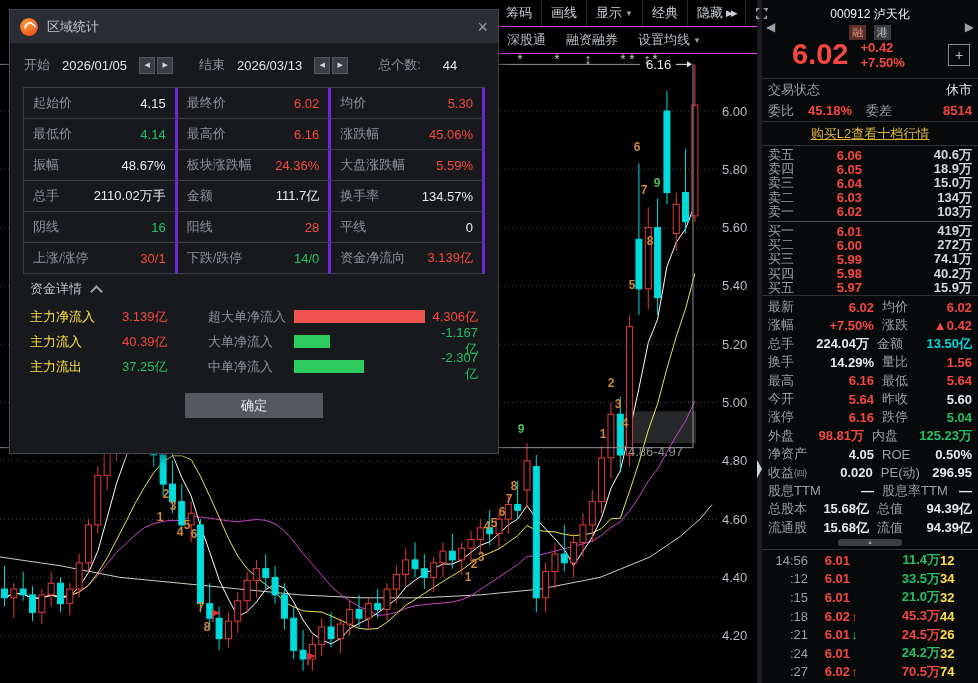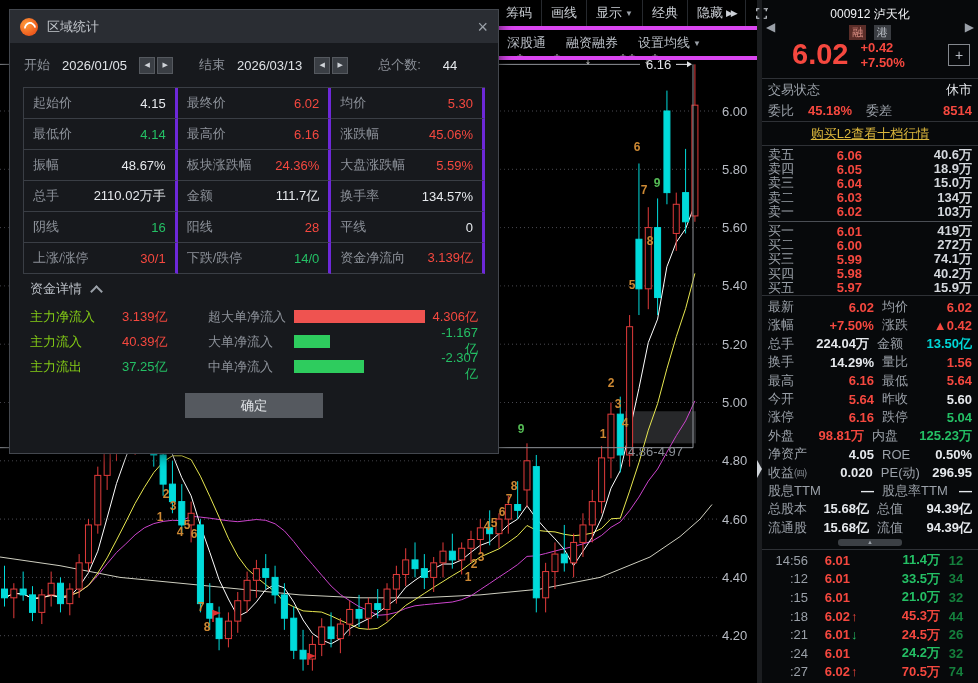--- a/index.html
+++ b/index.html
@@ -10,21 +10,21 @@
 
   
   #chart-area{position:absolute;left:0;top:0;width:757px;height:683px;background:#000;}
   #strip{position:absolute;left:757px;top:0;width:5px;height:683px;background:#1b1d20;}
   #strip .handle{position:absolute;top:460px;left:0;width:0;height:0;
     border-top:9px solid transparent;border-bottom:9px solid transparent;border-left:5px solid #cfd3d8;}
   #panel{position:absolute;left:762px;top:0;width:216px;height:683px;background:#07090b;}
 
   
   #toolbar{position:absolute;left:497px;top:0;width:260px;height:52px;background:#000;z-index:5;}
-  .tb-row{display:flex;align-items:center;height:26px;border-bottom:4px solid #d946ef;}
+  .tb-row{display:flex;align-items:center;height:26px;border-bottom:1px solid #d946ef;}
   .tb-btn{padding:0 9px;height:100%;display:flex;align-items:center;gap:3px;color:#ccd0d6;
           border-right:1px solid #26292e;cursor:default;white-space:nowrap;}
   .tb-btn:last-child{border-right:none;}
   .caret{font-size:8px;color:#9aa0a8;}
   .chevrons{font-size:9px;letter-spacing:-2px;color:#ccd0d6;}
   .tb2{padding:0 10px;color:#b9bec5;display:flex;align-items:center;gap:3px;}
 
   
   #dialog{position:absolute;left:9px;top:9px;width:488px;height:443px;background:#17191d;
           border:1px solid #43474e;z-index:10;box-shadow:0 0 14px rgba(0,0,0,.7);}
@@ -44,21 +44,21 @@
   .count-val{color:#e6e9ed;margin-left:14px;}
   .stats-grid{display:grid;grid-template-columns:repeat(3,1fr);margin:0 13px;
               border-top:1px solid #3a3e45;border-left:1px solid #3a3e45;}
   .stat-cell{height:30px;border-right:3px solid #6d28d9;border-bottom:1px solid #3a3e45;
              display:flex;align-items:center;justify-content:space-between;padding:0 9px;}
   .stat-label{color:#8d929a;}
   .fund-head{display:flex;align-items:center;gap:10px;height:30px;padding:0 20px;color:#b9bec5;}
   .chev-up{width:7px;height:7px;border-top:2px solid #9aa0a8;border-right:2px solid #9aa0a8;
            transform:rotate(-45deg);margin-top:4px;}
   .fund-row{display:flex;align-items:center;height:25px;padding:0 20px;}
-  .fl{width:92px;color:#84cc16;} .flv{width:86px;}
+  .fl{width:92px;color:#fde047;} .flv{width:86px;}
   .frl{width:86px;color:#8d929a;}
   .fbar-wrap{width:136px;display:flex;align-items:center;}
   .fbar{height:13px;}
   .frv{flex:1;text-align:right;}
   .dlg-footer{display:flex;justify-content:center;margin-top:14px;}
   .ok-btn{width:138px;height:25px;background:#55595f;color:#dfe2e6;border:none;
           display:flex;align-items:center;justify-content:center;}
 
   
   .p-header{height:78px;position:relative;border-bottom:1px solid #2e3136;}
@@ -95,21 +95,21 @@
   .q-rv{flex:1;text-align:right;font-weight:bold;}
   .pill-row{height:12px;display:flex;align-items:center;justify-content:center;}
   .pill{width:64px;height:7px;background:#3c4045;border-radius:3px;text-align:center;
         font-size:6px;line-height:6px;color:#9aa0a8;}
   .ticks{border-top:1px solid #2e3136;padding:1px 6px 0 6px;}
   .t-row{display:flex;height:18.6px;align-items:center;font-weight:bold;}
   .t-time{width:40px;text-align:right;color:#9aa0a8;font-weight:normal;}
   .t-price{width:42px;text-align:right;color:#f5483f;}
   .t-arrow{width:12px;text-align:left;padding-left:1px;}
   .t-vol{flex:1;text-align:right;}
-  .t-count{width:32px;text-align:center;color:#15803d;}
+  .t-count{width:32px;text-align:left;color:#fde047;}
 </style>
 </head>
 <body>
 
 <div id="chart-area">
   <svg id="chart" width="757" height="683">
       <line x1="0" y1="111" x2="717" y2="111" stroke="#4a4a52" stroke-dasharray="1,3" stroke-width="1"></line>
       <text x="722" y="115.5" fill="#b8bcc4" font-size="13" font-family="&quot;Liberation Sans&quot;,&quot;DejaVu Sans&quot;,sans-serif">6.00</text>
       <line x1="0" y1="169.30000000000007" x2="717" y2="169.30000000000007" stroke="#4a4a52" stroke-dasharray="1,3" stroke-width="1"></line>
       <text x="722" y="173.80000000000007" fill="#b8bcc4" font-size="13" font-family="&quot;Liberation Sans&quot;,&quot;DejaVu Sans&quot;,sans-serif">5.80</text>

